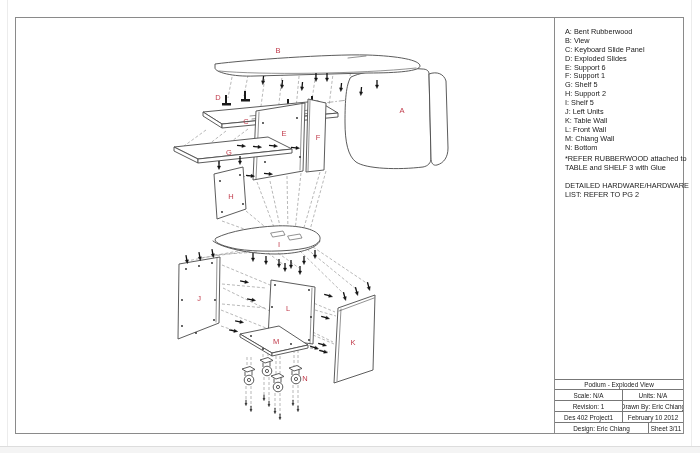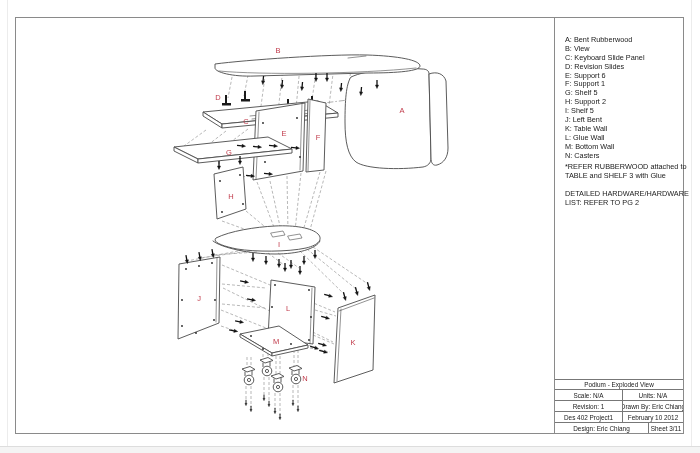--- a/index.html
+++ b/index.html
@@ -6,21 +6,21 @@
   .sheet{position:relative;width:700px;height:453px;background:#ffffff;overflow:hidden;
          font-family:"Liberation Sans", sans-serif;color:#1a1a1a;}
   
   .page-left{position:absolute;left:7px;top:0;height:446px;width:0;border-left:1px solid #ececec;}
   .page-right{position:absolute;left:691px;top:0;height:446px;width:0;border-left:1px solid #ececec;}
   .page-bottom{position:absolute;left:0;top:446px;width:700px;height:7px;background:#f4f4f4;border-top:1px solid #dddddd;}
   
   .outer-border{position:absolute;left:15px;top:17px;width:667px;height:415px;border:1px solid #8a8a8a;}
   .divider-v{position:absolute;left:554px;top:17px;height:416px;width:0;border-left:1px solid #8a8a8a;}
   
-  .legend{position:absolute;left:565px;top:36px;width:115px;font-size:7.3px;line-height:8.9px;}
+  .legend{position:absolute;left:565px;top:28px;width:115px;font-size:7.3px;line-height:8.9px;}
   .leg-line{height:8.9px;white-space:nowrap;}
   .gap-sm{height:3px;}
   .gap-lg{height:9px;}
   
   .tb{position:absolute;left:555px;top:379px;width:128px;height:54px;font-size:6.4px;}
   .tb .cell{position:absolute;box-sizing:border-box;border-top:1px solid #777;
             display:flex;align-items:center;justify-content:center;white-space:nowrap;overflow:hidden;}
   .tb .cl{border-left:1px solid #777;}
   svg{position:absolute;left:0;top:0;}
   .edge{fill:none;stroke:#4a4a4a;stroke-width:0.9;stroke-linejoin:round;stroke-linecap:round;}
@@ -308,31 +308,31 @@
       <text class="lbl" x="288" y="311">L</text>
       <text class="lbl" x="276" y="344">M</text>
       <text class="lbl" x="305" y="381">N</text>
     </g>
   </svg>
 
   <div class="legend">
     <div class="leg-line">A: Bent Rubberwood</div>
     <div class="leg-line">B: View</div>
     <div class="leg-line">C: Keyboard Slide Panel</div>
-    <div class="leg-line">D: Revision Slides</div>
+    <div class="leg-line">D: Exploded Slides</div>
     <div class="leg-line">E: Support 6</div>
     <div class="leg-line">F: Support 1</div>
     <div class="leg-line">G: Shelf 5</div>
     <div class="leg-line">H: Support 2</div>
     <div class="leg-line">I: Shelf 5</div>
-    <div class="leg-line">J: Left Bent</div>
+    <div class="leg-line">J: Left Units</div>
     <div class="leg-line">K: Table Wall</div>
-    <div class="leg-line">L: Glue Wall</div>
-    <div class="leg-line">M: Bottom Wall</div>
-    <div class="leg-line">N: Casters</div>
+    <div class="leg-line">L: Front Wall</div>
+    <div class="leg-line">M: Chiang Wall</div>
+    <div class="leg-line">N: Bottom</div>
     <div class="gap-sm"></div>
     <div class="leg-line">*REFER RUBBERWOOD attached to</div>
     <div class="leg-line">TABLE and SHELF 3 with Glue</div>
     <div class="gap-lg"></div>
     <div class="leg-line">DETAILED HARDWARE/HARDWARE</div>
     <div class="leg-line">LIST: REFER TO PG 2</div>
   </div>
 
   <div class="tb">
     <div class="cell" style="left:0;top:0;width:128px;height:10px;">Podium - Exploded View</div>

